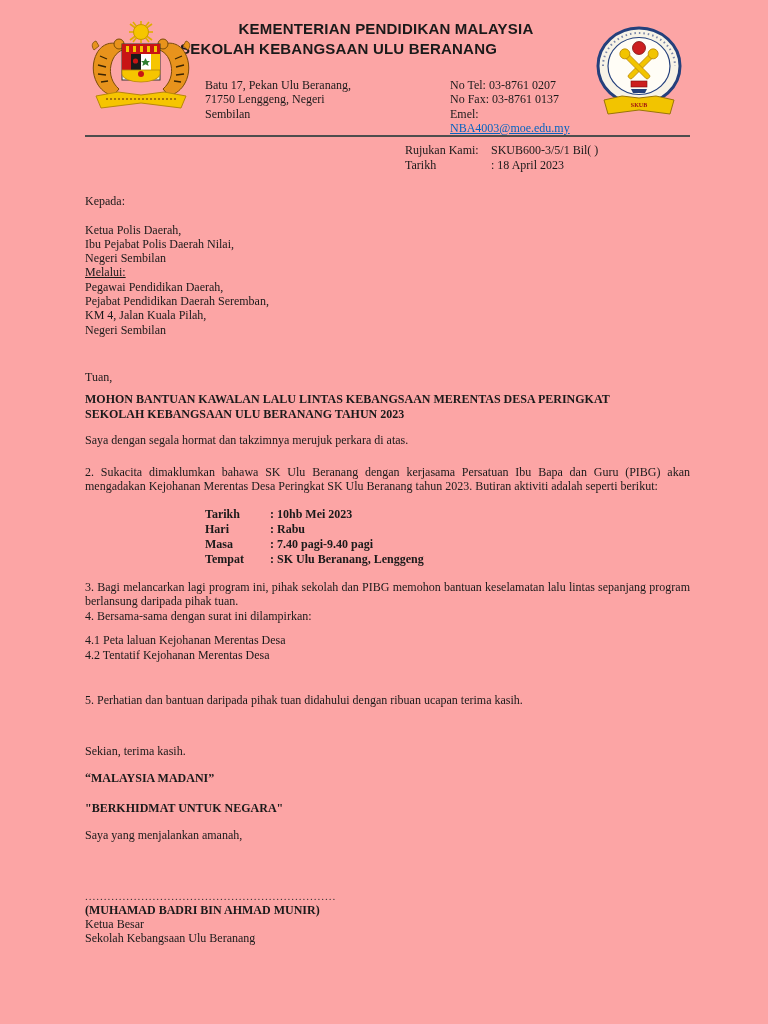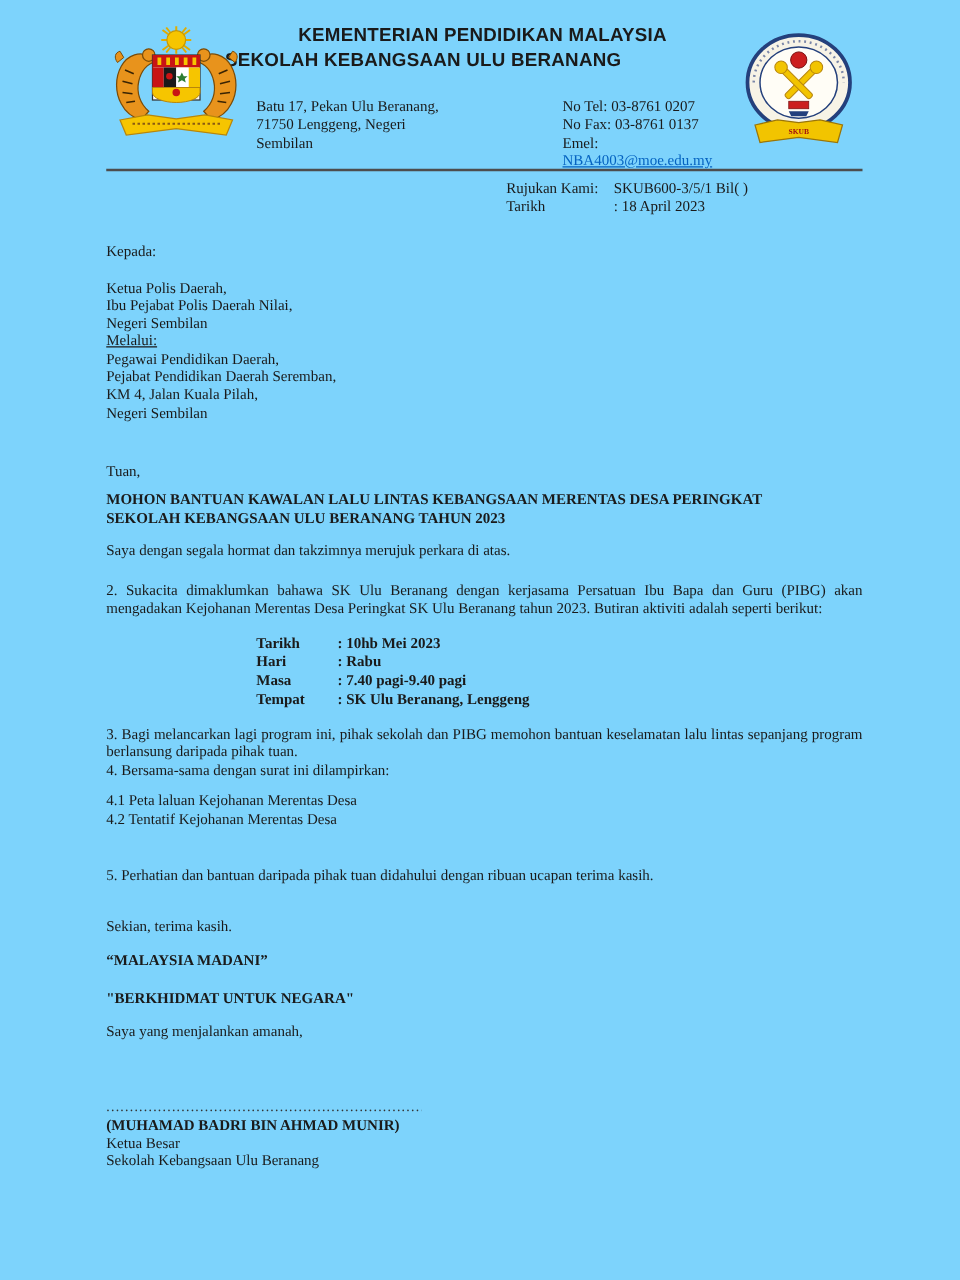--- a/index.html
+++ b/index.html
@@ -1,20 +1,20 @@
 <!DOCTYPE html>
 <html><head>
 <meta charset="utf-8">
 <style>
   * { margin:0; padding:0; box-sizing:border-box; }
   html,body { background:#ffffff; }
   .page {
     position:relative;
     width:768px; height:1024px;
-    background:#7dd3fc;
+    background:#fca5a5;
     font-family:"Liberation Serif", serif;
     font-size:12px; line-height:14.5px;
     color:#1a1a1a;
     overflow:hidden;
   }
   
   .header { position:relative; height:115px; padding-top:20px; }
   .crest  { position:absolute; left:88px;  top:20px; width:106px; height:94px; }
   .badge  { position:absolute; left:594px; top:26px; width:90px;  height:96px; }
   .header-mid { margin-left:180px; margin-right:176px; }
@@ -39,21 +39,21 @@
   .para1 { margin-top:12px; }
   .para-just { margin-top:17px; text-align:justify; }
   .details { margin-top:13px; margin-left:120px; font-weight:bold; }
   .detail-row { display:flex; line-height:15px; }
   .detail-label { width:65px; flex:none; }
   .para3 { margin-top:13px; text-align:justify; }
   .para4 { margin-top:0; }
   .attachments { margin-top:10px; font-weight:normal; }
   .attachments .line { line-height:15px; }
   .para5 { margin-top:30px; }
-  .sekian { margin-top:26px; }
+  .sekian { margin-top:36px; }
   .slogan { margin-top:13px; font-weight:bold; }
   .slogan2 { margin-top:15px; }
   .amanah { margin-top:13px; }
   .sigblock { margin-top:48px; }
   .dots { width:252px; overflow:hidden; white-space:nowrap; line-height:10px; height:10px; letter-spacing:1px; font-size:11px; color:#333; }
   .signame { font-weight:bold; margin-top:2px; }
 </style>
 </head>
 <body>
 

